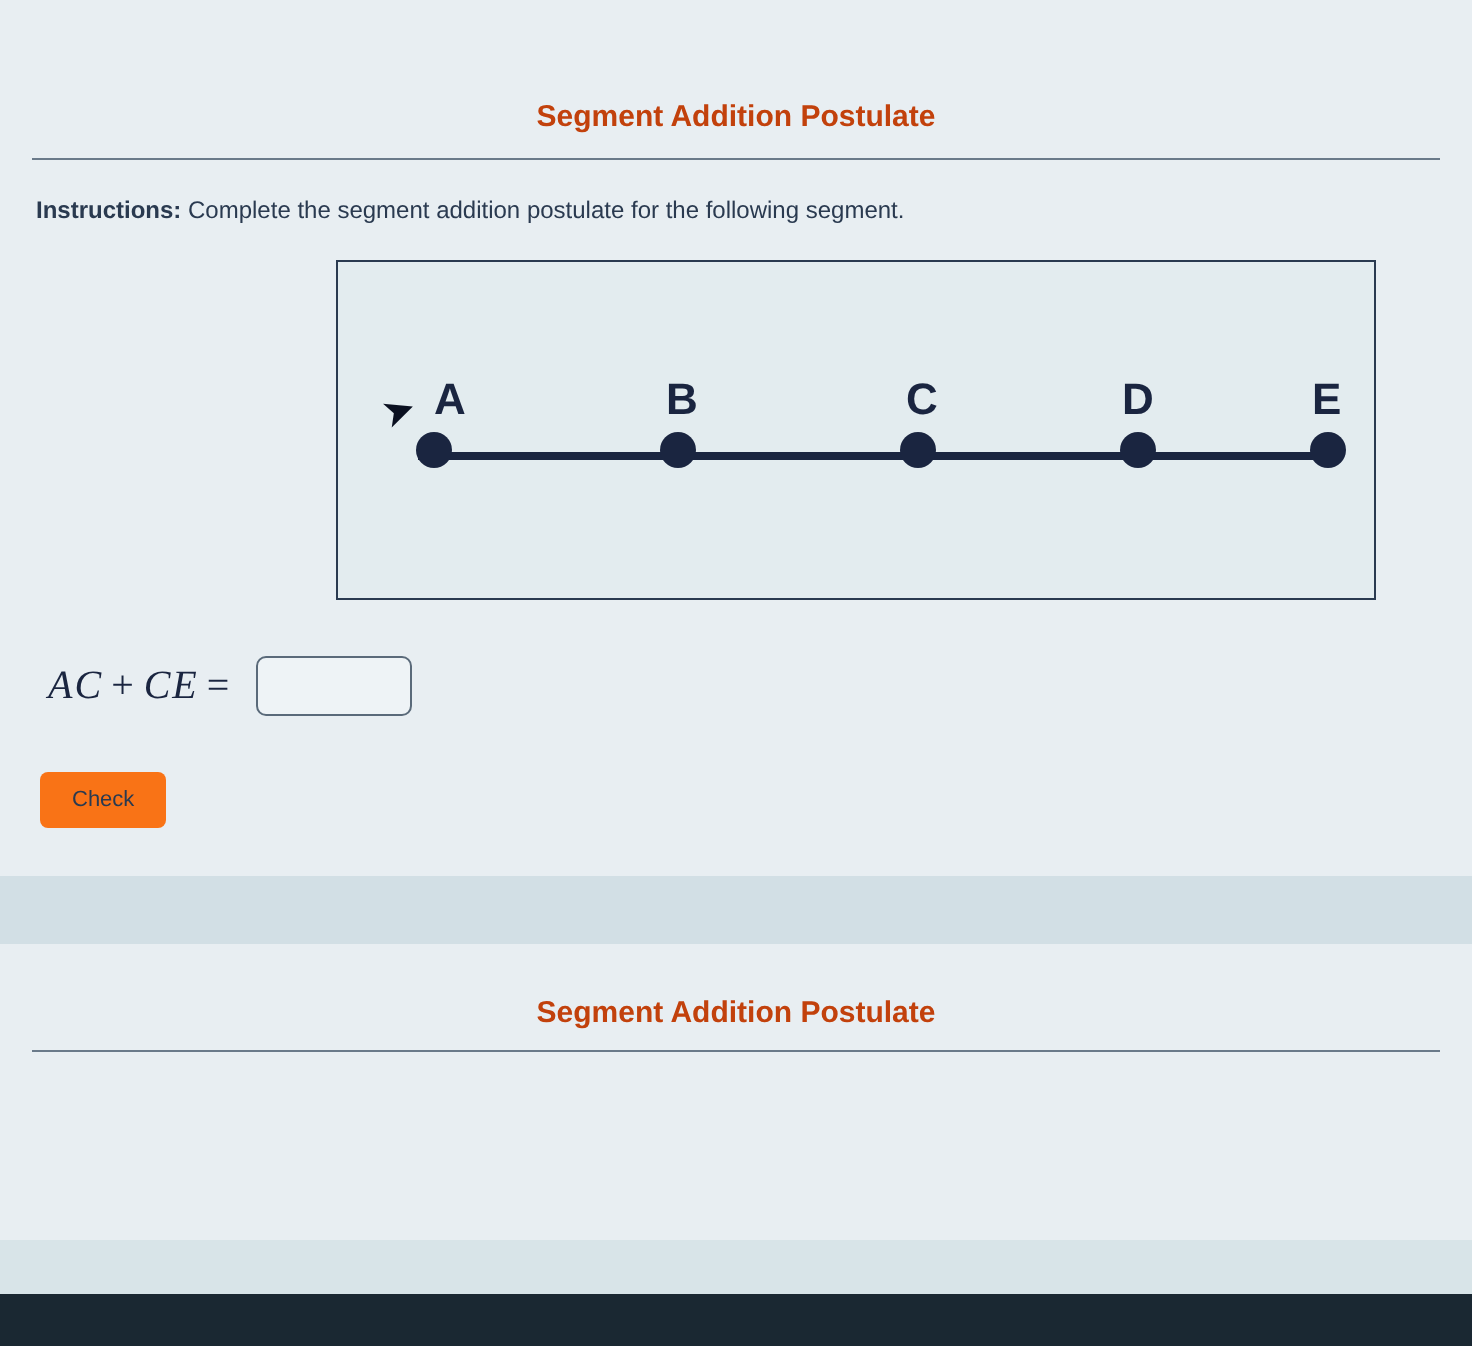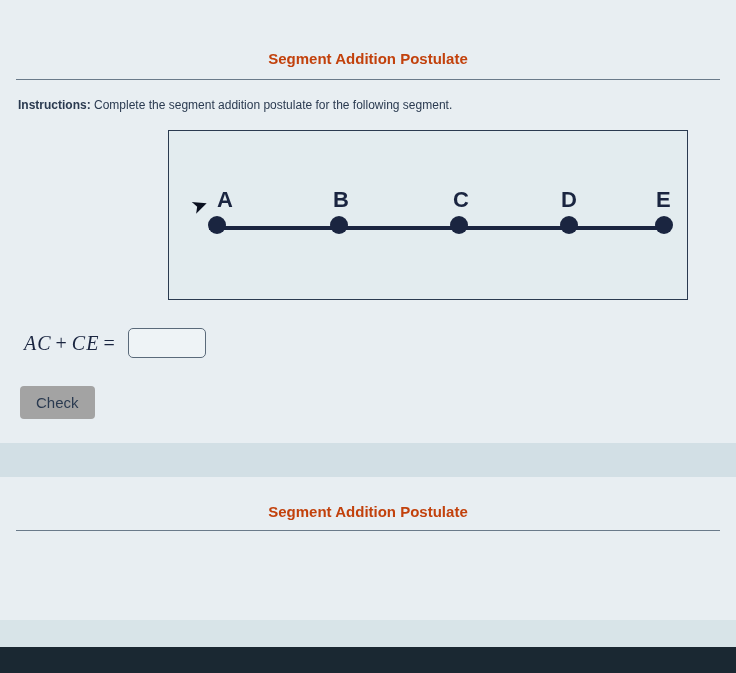--- a/index.html
+++ b/index.html
@@ -112,24 +112,24 @@
       border: 1.5px solid #5a6a7a;
       border-radius: 5px;
       background: #eef3f6;
       font-size: 16px;
       padding: 2px 6px;
       color: #1a2540;
     }
     .check-btn {
       margin: 0 0 24px 20px;
       padding: 8px 16px;
-      background: #a3a3a3;
+      background: #f97316;
       border: none;
       border-radius: 4px;
-      font-size: 15px;
+      font-size: 11px;
       color: #2a3a50;
       cursor: pointer;
       text-align: right;
     }
     .band {
       height: 34px;
       background: #d2dfe5;
       margin-bottom: 6px;
     }
     .next-title-area {

